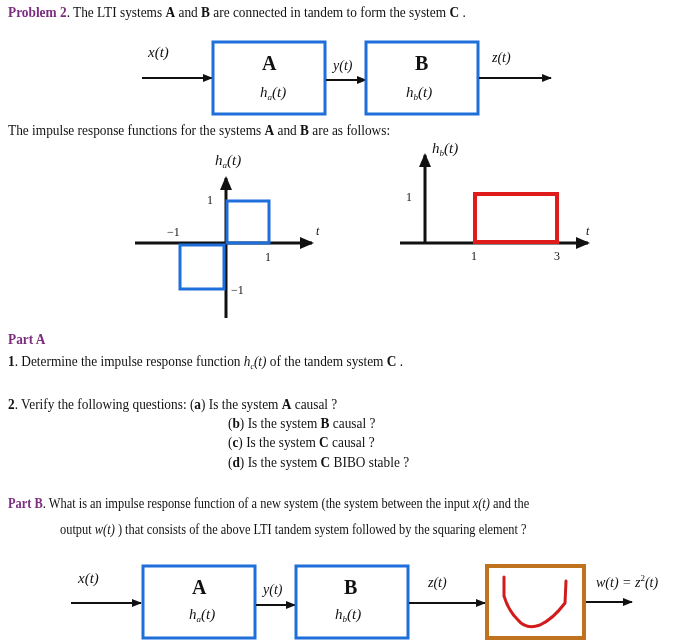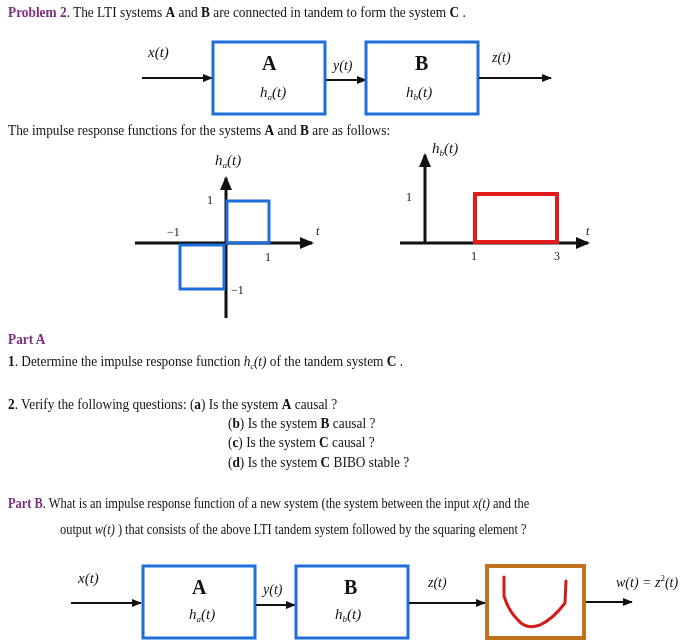--- a/index.html
+++ b/index.html
@@ -108,13 +108,13 @@
   <span>output </span><span class="it">w(t)</span><span> ) that consists of the above LTI tandem system followed by the squaring element ?</span>
 </div>
 
 <div class="abs it lbl" style="left:78px; top:570px; font-size:15px;">x(t)</div>
 <div class="abs bold lbl" style="left:192px; top:576px; font-size:20px;">A</div>
 <div class="abs lbl" style="left:189px; top:606px; font-size:15px;"><span class="it">h</span><span class="sub">a</span><span class="it">(t)</span></div>
 <div class="abs it lbl" style="left:263px; top:582px; font-size:14px;">y(t)</div>
 <div class="abs bold lbl" style="left:344px; top:576px; font-size:20px;">B</div>
 <div class="abs lbl" style="left:335px; top:606px; font-size:15px;"><span class="it">h</span><span class="sub">b</span><span class="it">(t)</span></div>
 <div class="abs it lbl" style="left:428px; top:575px; font-size:14px;">z(t)</div>
-<div class="abs lbl" style="left:596px; top:575px; font-size:14px;margin-left:20px;"><span class="it">w(t) = z</span><span class="sup">2</span><span class="it">(t)</span></div>
+<div class="abs lbl" style="left:596px; top:575px; font-size:14px;"><span class="it">w(t) = z</span><span class="sup">2</span><span class="it">(t)</span></div>
 
 </body></html>

